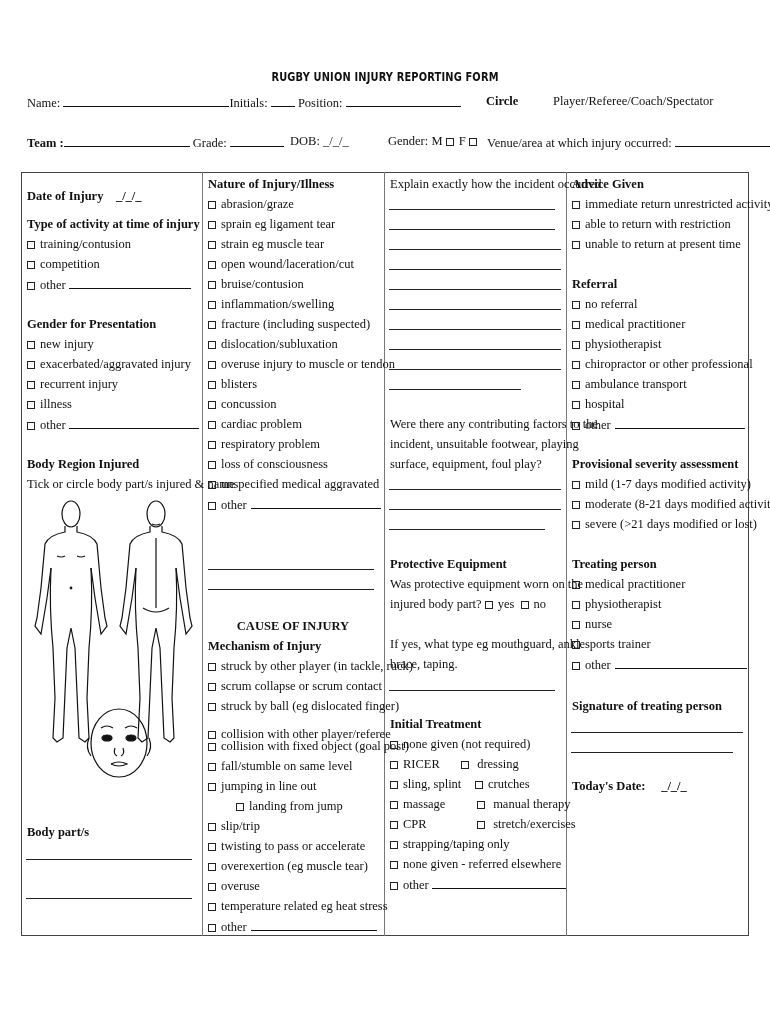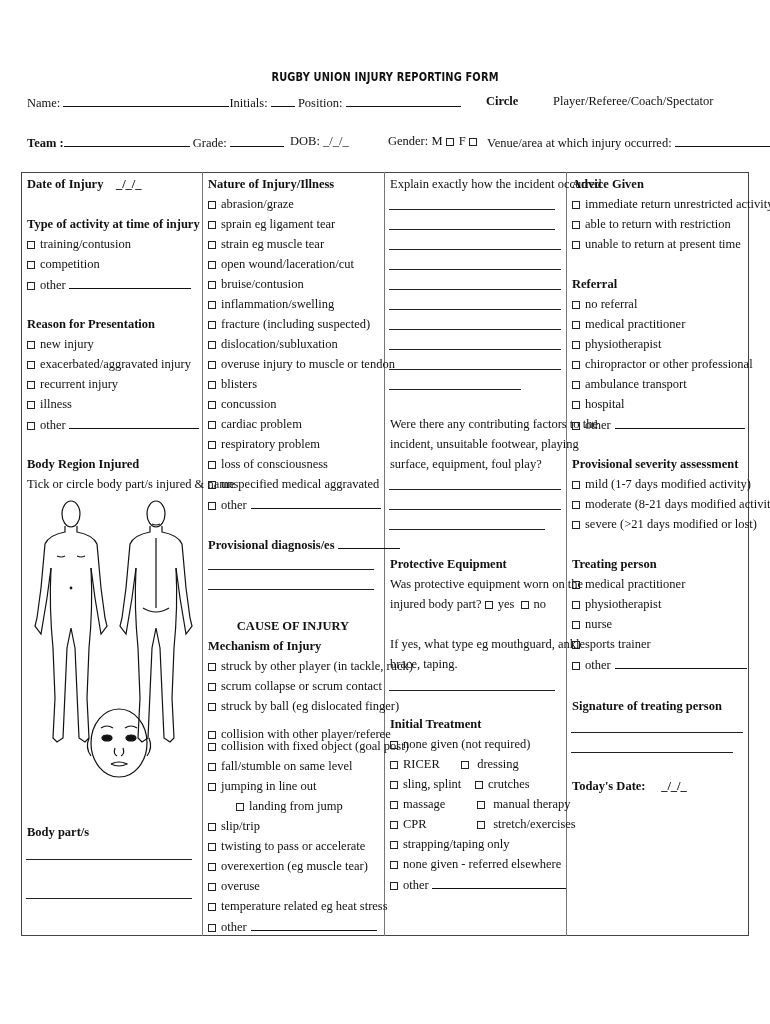--- a/index.html
+++ b/index.html
@@ -53,30 +53,30 @@
   <span>Venue/area at which injury occurred:</span>
   <span class="uline" style="width:102px;"></span>
 </div>
 
 <div class="table"></div>
 <div class="vline" style="left:202px;"></div>
 <div class="vline" style="left:384px;"></div>
 <div class="vline" style="left:566px;"></div>
 
 <div class="col" style="left:21px;width:181px;">
-  <div class="row b" style="top:4px;">
+  <div class="row b" style="top:16px;">
     <span>Date of Injury</span>&nbsp;&nbsp;&nbsp;
     <span>_/_/_</span>
   </div>
   <div class="row b" style="top:44px;">Type of activity at time of injury</div>
   <div class="row" style="top:64px;"><span class="cb"></span><span>training/contusion</span></div>
   <div class="row" style="top:84px;"><span class="cb"></span><span>competition</span></div>
   <div class="row" style="top:104px;"><span class="cb"></span><span>other</span> <span class="uline" style="width:122px;"></span></div>
 
-  <div class="row b" style="top:144px;">Reason for Presentation</div>
+  <div class="row b" style="top:144px;">Gender for Presentation</div>
   <div class="row" style="top:164px;"><span class="cb"></span><span>new injury</span></div>
   <div class="row" style="top:184px;"><span class="cb"></span><span>exacerbated/aggravated injury</span></div>
   <div class="row" style="top:204px;"><span class="cb"></span><span>recurrent injury</span></div>
   <div class="row" style="top:224px;"><span class="cb"></span><span>illness</span></div>
   <div class="row" style="top:244px;"><span class="cb"></span><span>other</span> <span class="uline" style="width:130px;"></span></div>
 
   <div class="row b" style="top:284px;">Body Region Injured</div>
   <div class="row" style="top:304px;">Tick or circle body part/s injured &amp; name</div>
 
   <svg style="left:10px;top:326px;" width="165" height="300" viewBox="0 0 165 300">
@@ -107,24 +107,20 @@
   </svg>
 
   <div class="row b" style="top:652px;">Body part/s</div>
   <div class="wline" style="left:5px;width:166px;top:687px;"></div>
   <div class="wline" style="left:5px;width:166px;top:726px;"></div>
 </div>
 
 <div class="col" style="left:202px;width:182px;">
   <div class="row b" style="top:4px;">Nature of Injury/Illness</div>
 
-  <div class="row b" style="top:364px;">
-    <span>Provisional diagnosis/es</span>
-    <span class="uline" style="width:62px;"></span>
-  </div>
   <div class="wline" style="left:6px;width:166px;top:397px;"></div>
   <div class="wline" style="left:6px;width:166px;top:417px;"></div>
   <div class="row b" style="top:446px;left:0;width:182px;text-align:center;">CAUSE OF INJURY</div>
   <div class="row b" style="top:466px;">Mechanism of Injury</div>
 
 <div class="row" style="top: 24px;"><span class="cb"></span><span>abrasion/graze</span></div>
     <div class="row" style="top: 44px;"><span class="cb"></span><span>sprain eg ligament tear</span></div>
     <div class="row" style="top: 64px;"><span class="cb"></span><span>strain eg muscle tear</span></div>
     <div class="row" style="top: 84px;"><span class="cb"></span><span>open wound/laceration/cut</span></div>
     <div class="row" style="top: 104px;"><span class="cb"></span><span>bruise/contusion</span></div>

